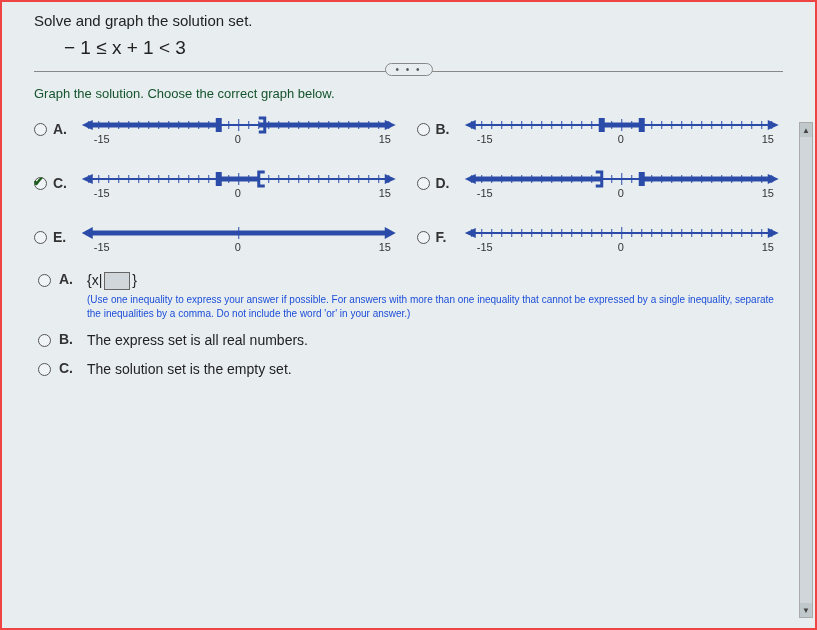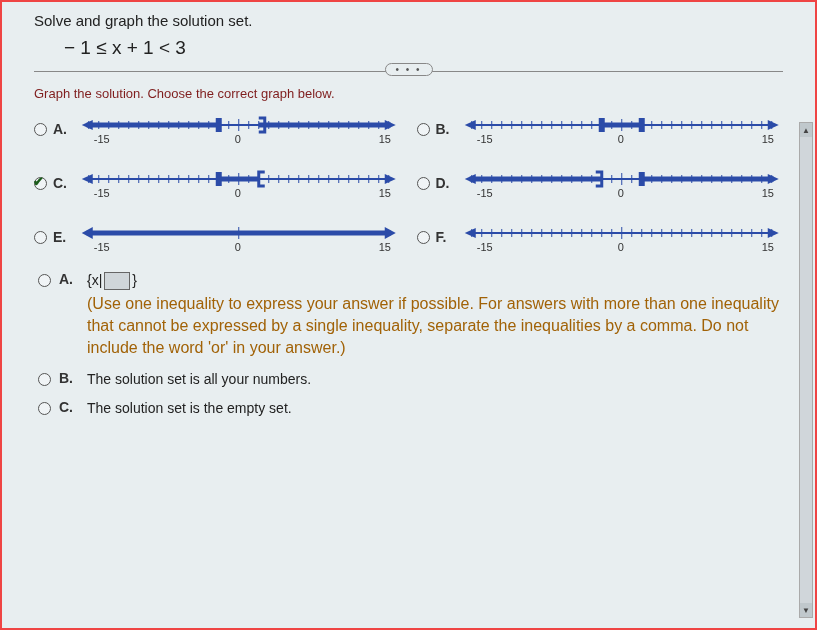--- a/index.html
+++ b/index.html
@@ -44,21 +44,21 @@
       background: #e8eef0;
       border: 1px solid #888;
       border-radius: 8px;
       padding: 0px 10px;
       font-size: 10px;
       letter-spacing: 2px;
       color: #555;
     }
     .partial-text {
       font-size: 13px;
-      color: #7f1d1d;
+      color: #14532d;
       margin-top: 14px;
       margin-bottom: 10px;
     }
     .graphs-grid {
       display: grid;
       grid-template-columns: 1fr 1fr;
       gap: 18px 16px;
       margin-top: 6px;
       margin-bottom: 16px;
     }
@@ -129,22 +129,22 @@
     .input-box {
       display: inline-block;
       width: 26px;
       height: 18px;
       border: 1px solid #666;
       background: #d0d6da;
       vertical-align: middle;
       margin: 0 2px;
     }
     .sub-instruction {
-      font-size: 16px;
-      color: #a16207;
+      font-size: 10px;
+      color: #1d4ed8;
       margin-top: 2px;
     }
     .scroll-track {
       position: absolute;
       right: 2px;
       top: 120px;
       bottom: 10px;
       width: 14px;
       background: #d0d6da;
       border: 1px solid #aaa;
@@ -446,21 +446,21 @@
       <div class="answer-label">A.</div>
       <div class="answer-text">
         <span>{x|</span><span class="input-box"></span><span>}</span>
         <div class="sub-instruction">(Use one inequality to express your answer if possible. For answers with more than one inequality that cannot be expressed by a single inequality, separate the inequalities by a comma. Do not include the word 'or' in your answer.)</div>
       </div>
     </div>
 
     <div class="answer-choice">
       <div class="radio"></div>
       <div class="answer-label">B.</div>
-      <div class="answer-text">The solution set is all your numbers.</div>
+      <div class="answer-text">The express set is all real numbers.</div>
     </div>
 
     <div class="answer-choice">
       <div class="radio"></div>
       <div class="answer-label">C.</div>
       <div class="answer-text">The solution set is the empty set.</div>
     </div>
   </div>
 
   <div class="scroll-track">

